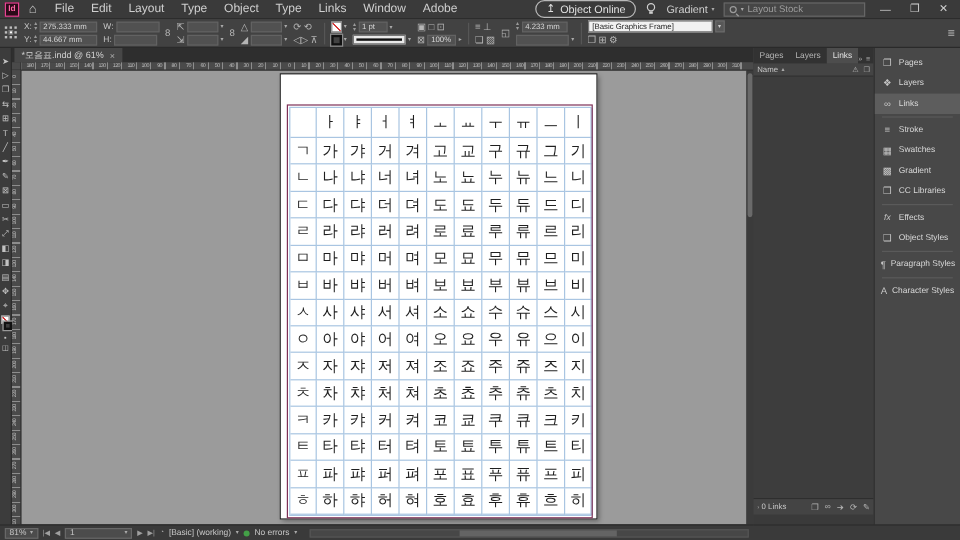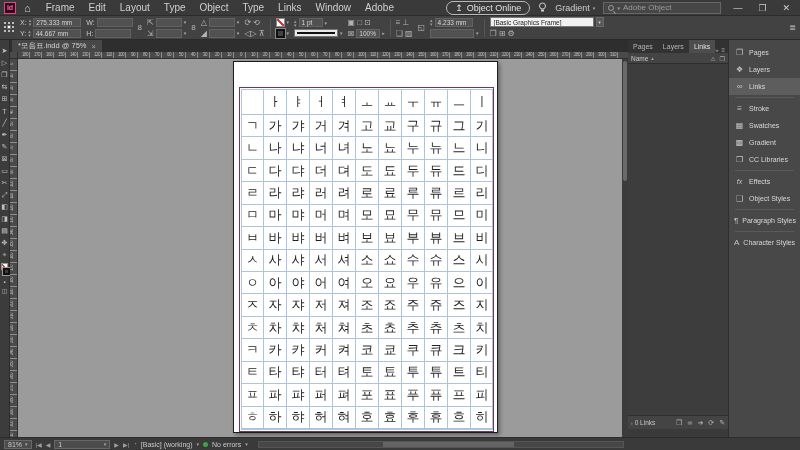--- a/index.html
+++ b/index.html
@@ -140,21 +140,21 @@
   .green-dot { width:5px; height:5px; border-radius:50%; background:#43a047; display:inline-block; }
   .dd { font-size:5px; color:#aaa; }
 </style>
 </head>
 <body>
 
 <div id="menubar">
   <div id="id-logo">Id</div>
   <div id="home-icon">⌂</div>
   <div id="menu-items" style="display: flex;">
-      <span class="menu-item">Frame</span>
+      <span class="menu-item">File</span>
       <span class="menu-item">Edit</span>
       <span class="menu-item">Layout</span>
       <span class="menu-item">Type</span>
       <span class="menu-item">Object</span>
       <span class="menu-item">Type</span>
       <span class="menu-item">Links</span>
       <span class="menu-item">Window</span>
       <span class="menu-item">Adobe</span>
     </div>
   <div id="menubar-right">
@@ -166,21 +166,21 @@
       <circle cx="4.5" cy="4" r="3" fill="none" stroke="#cfcfcf" stroke-width="1"></circle>
       <rect x="3" y="7.5" width="3" height="2" fill="#cfcfcf"></rect>
     </svg>
     <div id="advanced">
       <span>Gradient</span>
         <span class="dd">▾</span>
     </div>
     <div id="stock-search">
       <span class="mag"></span>
       <span class="dd">▾</span>
-      <span>Adobe Object</span>
+      <span>Layout Stock</span>
     </div>
     <span class="winbtn">—</span>
     <span class="winbtn">❐</span>
     <span class="winbtn">✕</span>
   </div>
 </div>
 
 <div id="controlbar">
   <div id="proxy">
     <i></i>
@@ -319,21 +319,21 @@
         <span class="cp-icon">❐</span>
       <span class="cp-icon">⊞</span>
       <span class="cp-icon">⚙</span>
       </div>
   </div>
   <span class="cp-icon" style="margin-left:auto">≣</span>
 </div>
 
 <div id="tabbar">
   <div id="doc-tab">
-    <span>*모음표.indd @ 75%</span>
+    <span>*모음표.indd @ 61%</span>
     <span class="x">×</span>
   </div>
 </div>
 
 <div id="toolbar">
   <div id="tools-list">
       <div class="tool">➤</div>
       <div class="tool">▷</div>
       <div class="tool">❐</div>
       <div class="tool">⇆</div>

